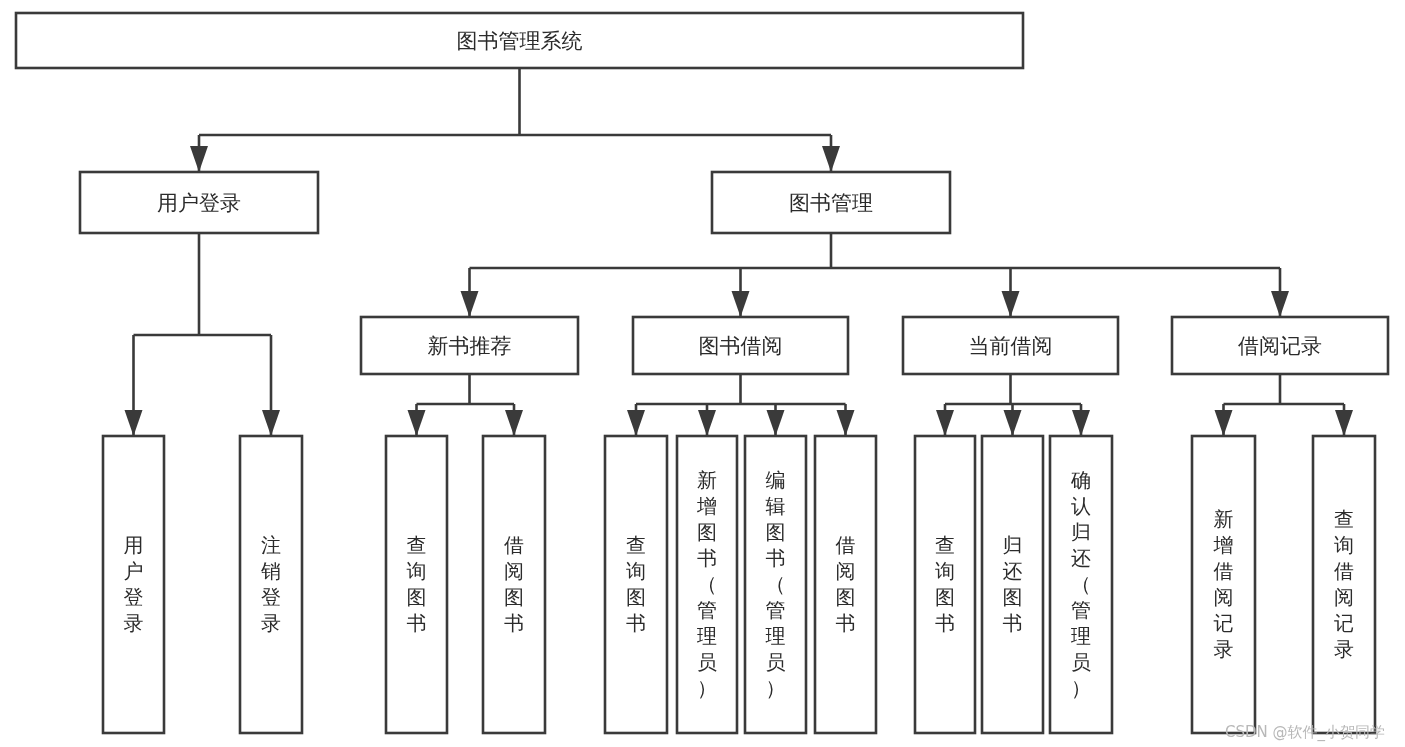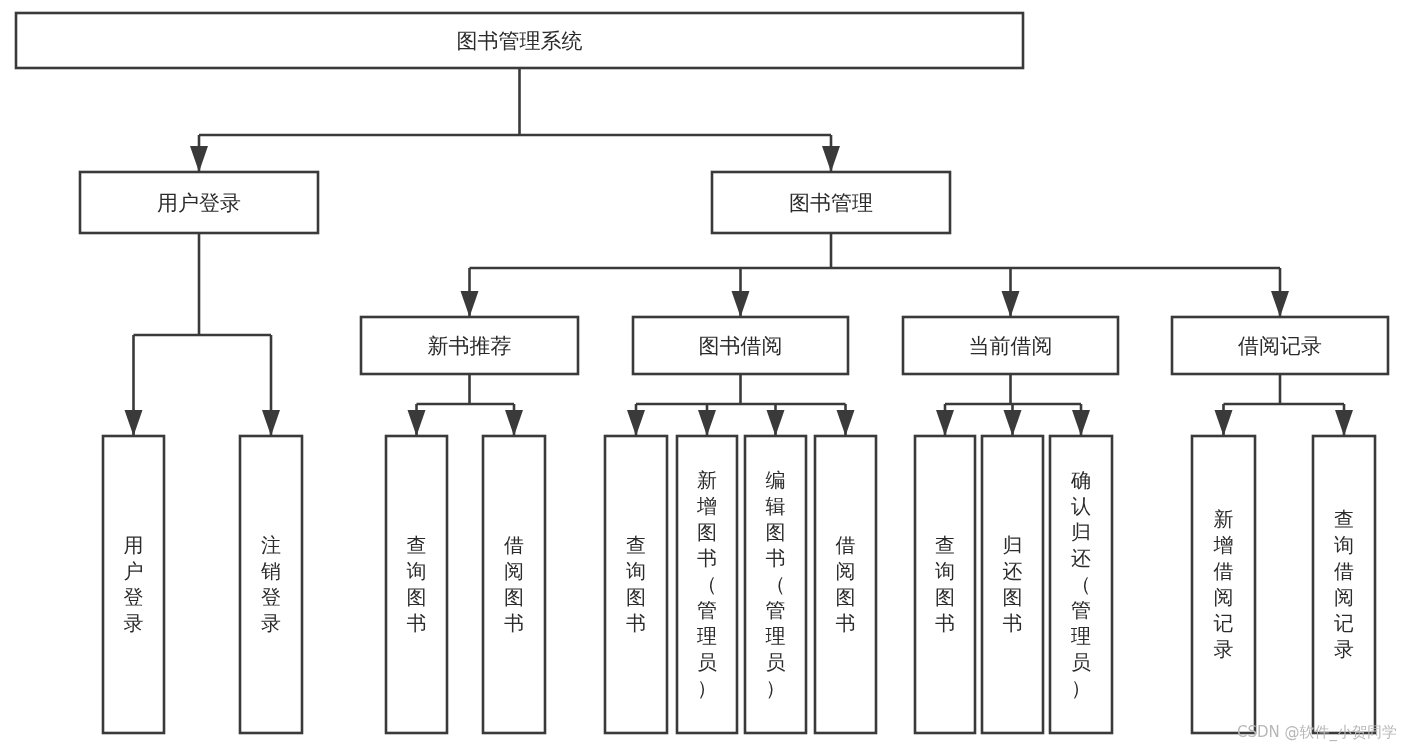--- a/index.html
+++ b/index.html
@@ -51,21 +51,21 @@
     stroke-width: 2.6;
     fill: none;
     stroke-linecap: butt;
   }
   .arrow-head {
     fill: #3a3a3a;
     stroke: none;
   }
   .watermark {
     position: absolute;
-    right: 8px;
+    right: 20px;
     bottom: 5px;
     font-size: 15px;
     color: #b8b8b8;
     font-family: "DejaVu Sans", "Liberation Sans", sans-serif;
     white-space: nowrap;
     user-select: none;
   }
 </style>
 </head>
 <body>

